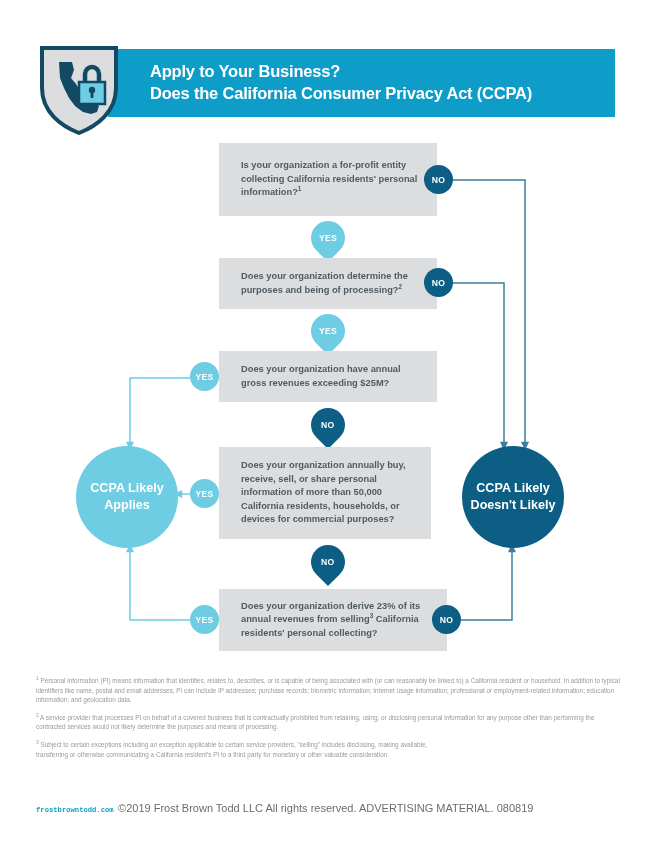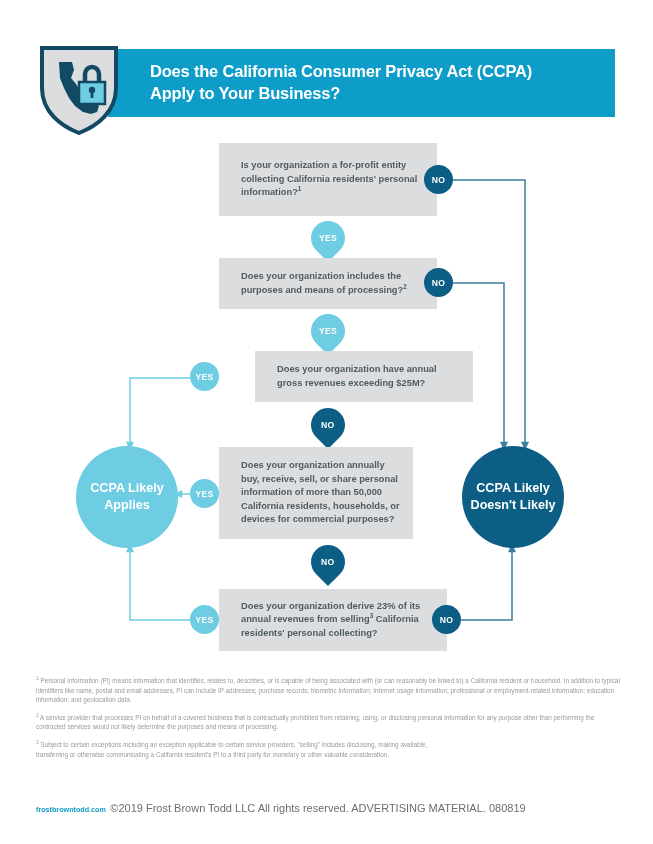--- a/index.html
+++ b/index.html
@@ -172,20 +172,21 @@
   .footer-line {
     position: absolute;
     left: 36px;
     top: 798px;
     white-space: nowrap;
   }
   .footer-site {
     color: #0e9dc9;
     font-size: 7.2px;
     font-weight: bold;
+    font-family: Liberation Mono, monospace;
   }
   .footer-copy {
     color: #6d6d6d;
     font-size: 11px;
   }
 </style>
 </head>
 <body>
 
 <div id="page">
@@ -198,22 +199,22 @@
       <path d="M22 22 L35 22 L37 30 L34 38 L39 44 L44 52 L50 58 L56 60 L62 66
                L60 72 L54 74 L46 72 L38 66 L32 58 L27 48 L23 38 Z" fill="#134a63"></path>
       <rect x="42" y="42" width="26" height="22" fill="#6ecce3" stroke="#134a63" stroke-width="2.5"></rect>
       <path d="M48 42 L48 34 A7 7 0 0 1 62 34 L62 42" fill="none" stroke="#134a63" stroke-width="4.5"></path>
       <circle cx="55" cy="50" r="3.2" fill="#134a63"></circle>
       <rect x="53.6" y="51" width="2.8" height="7" fill="#134a63"></rect>
     </svg>
   </div>
 
   <div class="header-title">
+    <div>Apply to Your Business?</div>
     <div>Does the California Consumer Privacy Act (CCPA)</div>
-    <div>Apply to Your Business?</div>
   </div>
 
   <svg class="flow-svg">
     <defs>
       <marker id="arrowLight" markerWidth="7" markerHeight="7" refX="3.2" refY="3.3" orient="auto" markerUnits="strokeWidth">
         <path d="M0.4,0.6 L6,3.3 L0.4,6 z" fill="#6ecce3"></path>
       </marker>
       <marker id="arrowDark" markerWidth="7" markerHeight="7" refX="3.2" refY="3.3" orient="auto" markerUnits="strokeWidth">
         <path d="M0.4,0.6 L6,3.3 L0.4,6 z" fill="#3b7f9e"></path>
       </marker>
@@ -239,43 +240,43 @@
   </div>
   <div class="dot no" style="left:424px; top:165px;">
     <span class="dot-label">NO</span>
   </div>
   <div class="pin yes" style="left:311px; top:221px;">
     <span class="pin-label">YES</span>
   </div>
 
   <div class="qbox" style="left:219px; top:258px; width:218px; height:51px;">
     <div class="qbox-text">
-      <span>Does your organization includes the purposes and means of processing?</span><sup>2</sup>
+      <span>Does your organization determine the purposes and being of processing?</span><sup>2</sup>
     </div>
   </div>
   <div class="dot no" style="left:424px; top:268px;">
     <span class="dot-label">NO</span>
   </div>
   <div class="pin yes" style="left:311px; top:314px;">
     <span class="pin-label">YES</span>
   </div>
 
-  <div class="qbox" style="left:219px; top:351px; width:218px; height:51px;margin-left:36px;">
+  <div class="qbox" style="left:219px; top:351px; width:218px; height:51px;">
     <div class="qbox-text">
       <span>Does your organization have annual gross revenues exceeding $25M?</span>
     </div>
   </div>
   <div class="dot yes" style="left:190px; top:362px;">
     <span class="dot-label">YES</span>
   </div>
   <div class="pin no" style="left:311px; top:408px;">
     <span class="pin-label">NO</span>
   </div>
 
-  <div class="qbox" style="left:219px; top:447px; width:194px; height:92px;">
+  <div class="qbox" style="left:219px; top:447px; width:212px; height:92px;">
     <div class="qbox-text">
       <span>Does your organization annually buy, receive, sell, or share personal information of more than 50,000 California residents, households, or devices for commercial purposes?</span>
     </div>
   </div>
   <div class="dot yes" style="left:190px; top:479px;">
     <span class="dot-label">YES</span>
   </div>
   <div class="pin no" style="left:311px; top:545px;">
     <span class="pin-label">NO</span>
   </div>

